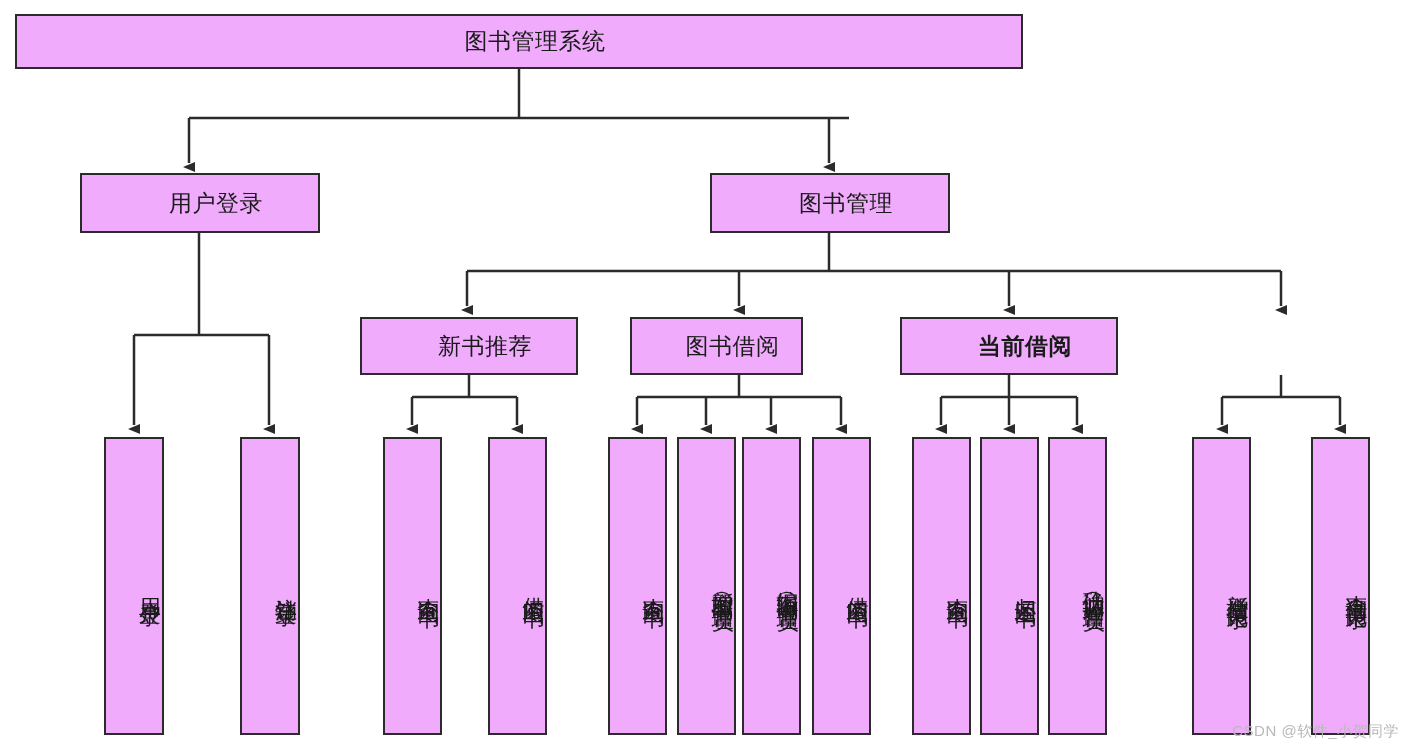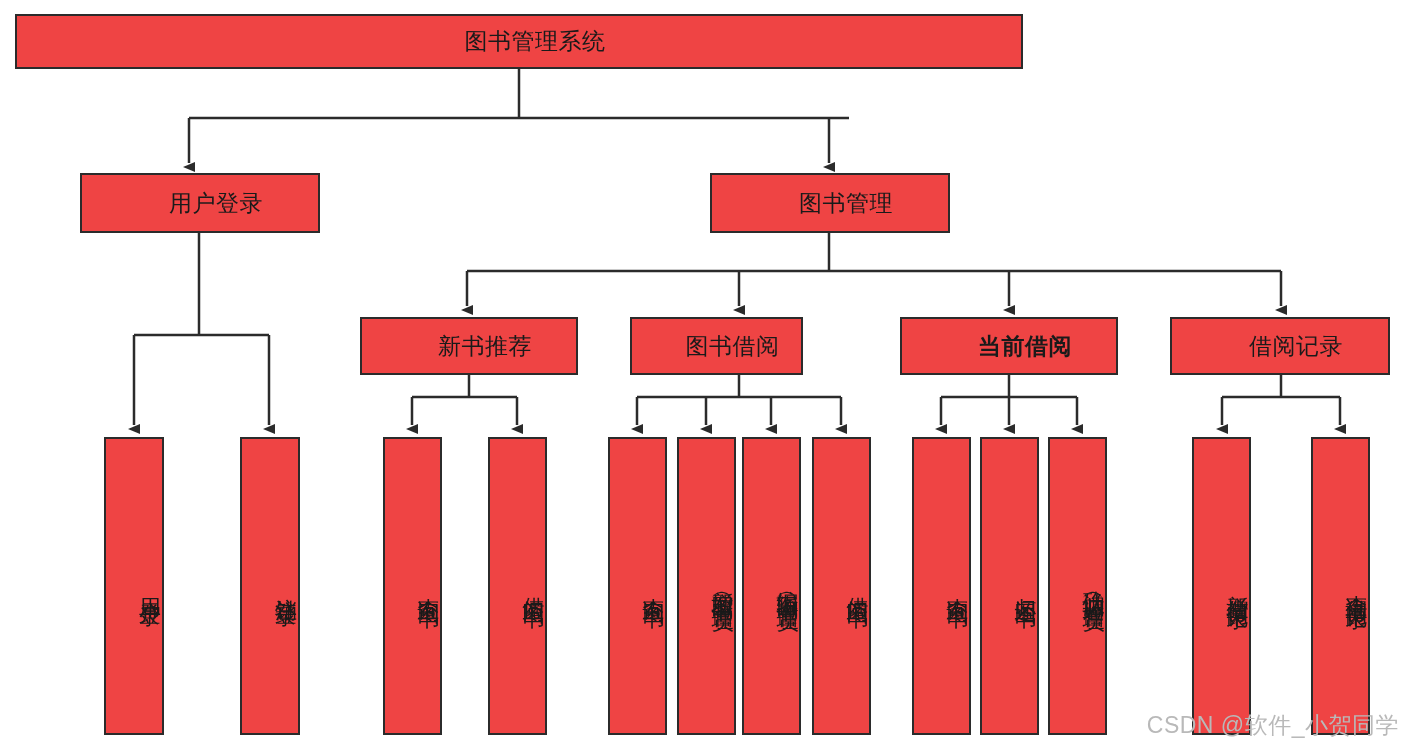--- a/index.html
+++ b/index.html
@@ -21,21 +21,21 @@
     position: absolute;
     left: 0;
     top: 0;
     width: 1405px;
     height: 747px;
     pointer-events: none;
   }
   .node {
     position: absolute;
     box-sizing: border-box;
-    background: #ef4444;
+    background: #f0abfc;
     border: 2.5px solid #2b2b2b;
     display: flex;
     align-items: center;
     justify-content: center;
     color: #1a1a1a;
     padding-left: 32px;
   }
   .node .label {
     display: block;
     text-align: center;
@@ -57,21 +57,21 @@
     text-orientation: upright;
     font-size: 22px;
     line-height: 1.18;
     letter-spacing: 3px;
     white-space: nowrap;
   }
   .watermark {
     position: absolute;
     right: 6px;
     bottom: 6px;
-    font-size: 23px;
+    font-size: 15px;
     color: #b9b9b9;
     white-space: nowrap;
     letter-spacing: 0.5px;
   }
 </style>
 </head>
 <body>
 
 <div id="canvas">
 
@@ -138,23 +138,20 @@
 
   <div class="node h" style="left:360px; top:317px; width:218px; height:58px;">
     <span class="label">新书推荐</span>
   </div>
   <div class="node h" style="left:630px; top:317px; width:173px; height:58px;">
     <span class="label">图书借阅</span>
   </div>
   <div class="node h" style="left:900px; top:317px; width:218px; height:58px;font-weight:bold;">
     <span class="label">当前借阅</span>
   </div>
-  <div class="node h" style="left:1170px; top:317px; width:220px; height:58px;">
-    <span class="label">借阅记录</span>
-  </div>
 
   <div class="node v" style="left:104px; top:437px; width:60px; height:298px;">
     <span class="label">用户登录</span>
   </div>
   <div class="node v" style="left:240px; top:437px; width:60px; height:298px;">
     <span class="label">注销登录</span>
   </div>
 
   <div class="node v" style="left:383px; top:437px; width:59px; height:298px;">
     <span class="label">查询图书</span>

